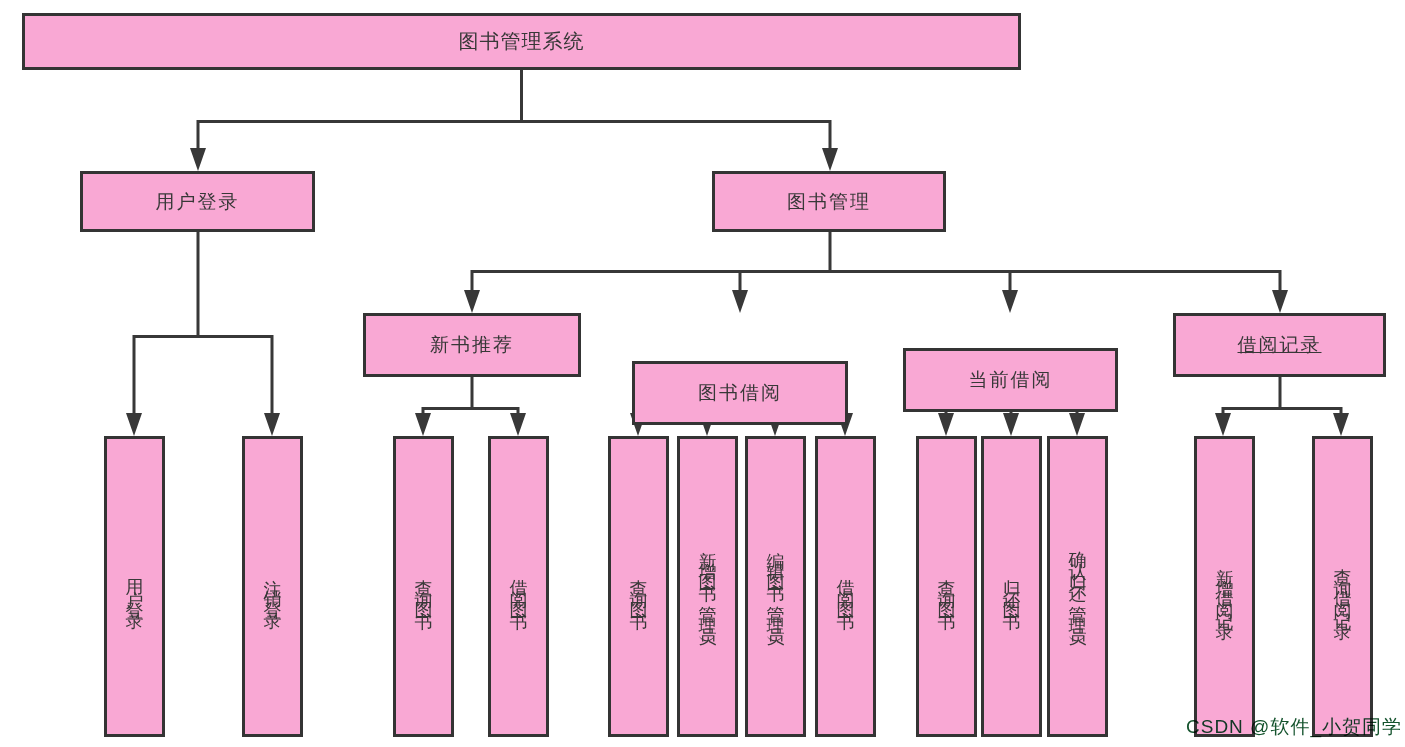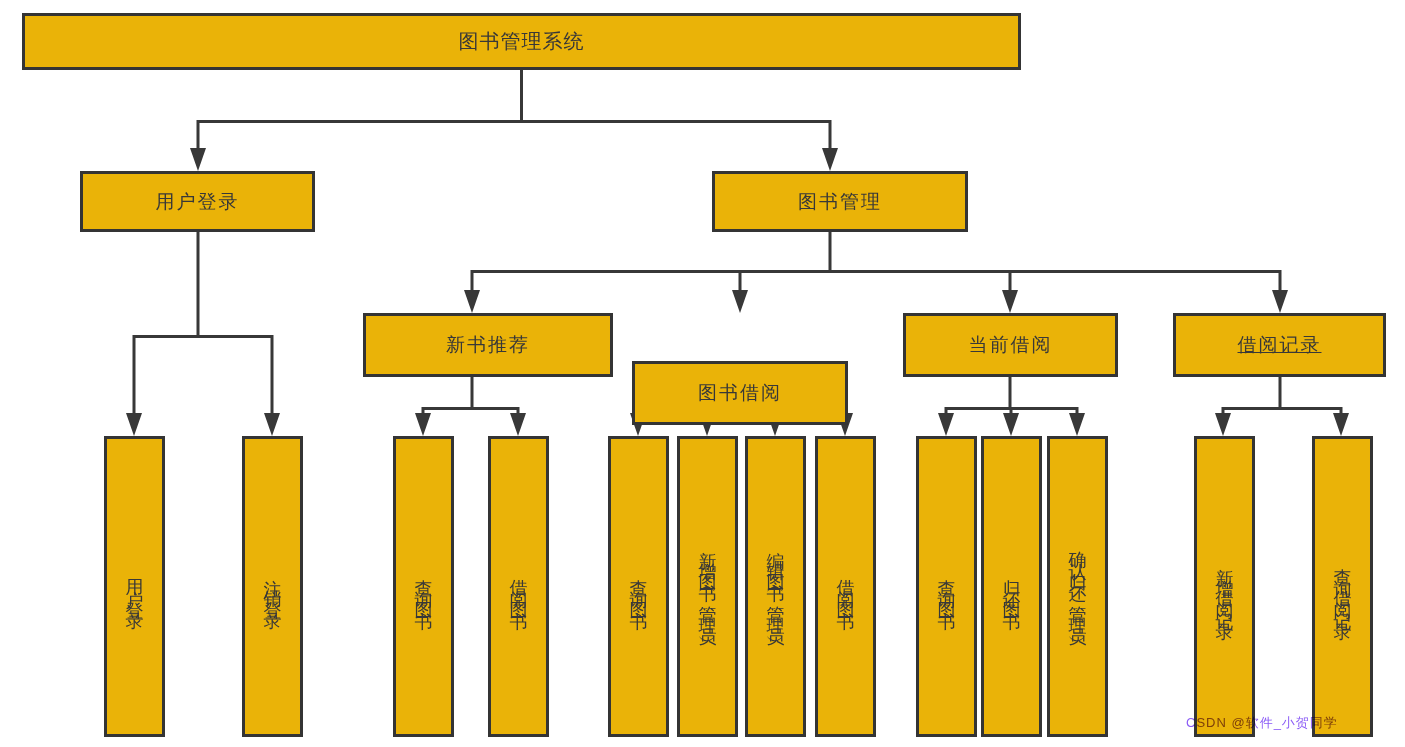--- a/index.html
+++ b/index.html
@@ -17,21 +17,21 @@
   }
   .connectors {
     position: absolute;
     left: 0;
     top: 0;
     z-index: 1;
   }
   .box {
     position: absolute;
     box-sizing: border-box;
-    background: #eab308;
+    background: #f9a8d4;
     border: 3px solid #343434;
     color: #383838;
     display: flex;
     align-items: center;
     justify-content: center;
     z-index: 2;
     white-space: nowrap;
   }
   .box.root {
     left: 22px; top: 13px; width: 999px; height: 57px;
@@ -50,22 +50,22 @@
     writing-mode: vertical-rl;
     text-orientation: mixed;
     letter-spacing: 11px;
     line-height: 1;
     white-space: nowrap;
   }
   .watermark {
     position: absolute;
     left: 1186px;
     top: 714px;
-    font-size: 13px;
-    color: #8b5cf6;
+    font-size: 19px;
+    color: #14532d;
     letter-spacing: 1px;
     z-index: 10;
     mix-blend-mode: multiply;
     white-space: nowrap;
   }
 </style>
 </head>
 <body>
 
 <div class="canvas">
@@ -102,25 +102,25 @@
       <use href="#arrow" transform="translate(1011,436)"></use>
       <use href="#arrow" transform="translate(1077,436)"></use>
       <use href="#arrow" transform="translate(1223,436)"></use>
       <use href="#arrow" transform="translate(1341,436)"></use>
     </g>
   </svg>
 
   <div class="box root">图书管理系统</div>
 
   <div class="box h2" style="left:80px; width:235px;">用户登录</div>
-  <div class="box h2" style="left:712px; width:256px;">图书管理</div>
+  <div class="box h2" style="left:712px; width:234px;">图书管理</div>
 
-  <div class="box h3" style="left:363px; width:250px;">新书推荐</div>
+  <div class="box h3" style="left:363px; width:218px;">新书推荐</div>
   <div class="box h3" style="left:632px; width:216px;margin-top:48px;">图书借阅</div>
-  <div class="box h3" style="left:903px; width:215px;">当前借阅</div>
+  <div class="box h3" style="left:903px; width:215px;margin-top:35px;">当前借阅</div>
   <div class="box h3" style="left:1173px; width:213px;text-decoration:underline;">借阅记录</div>
 
   <div class="box leaf" style="left:104px;">
     <span class="vtext">用户登录</span>
   </div>
   <div class="box leaf" style="left:242px;">
     <span class="vtext">注销登录</span>
   </div>
 
   <div class="box leaf" style="left:393px;">

